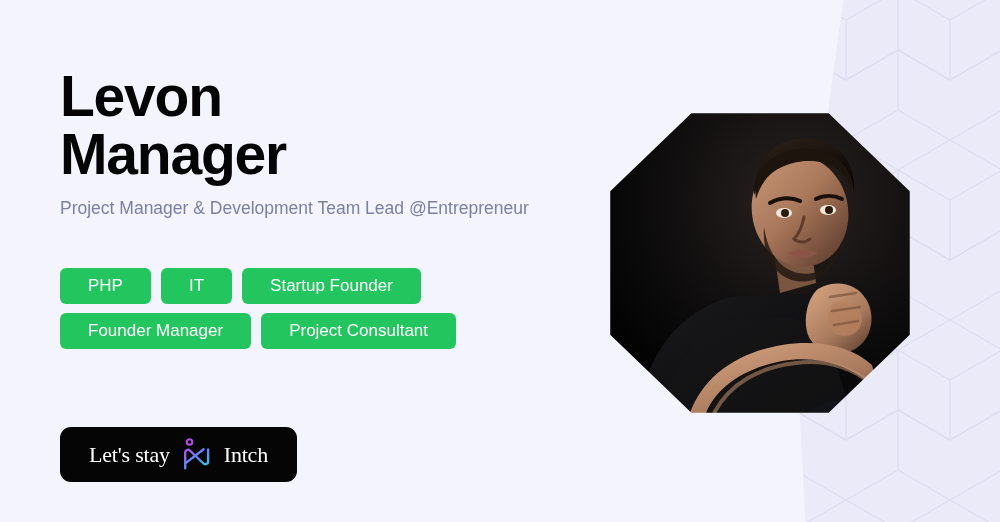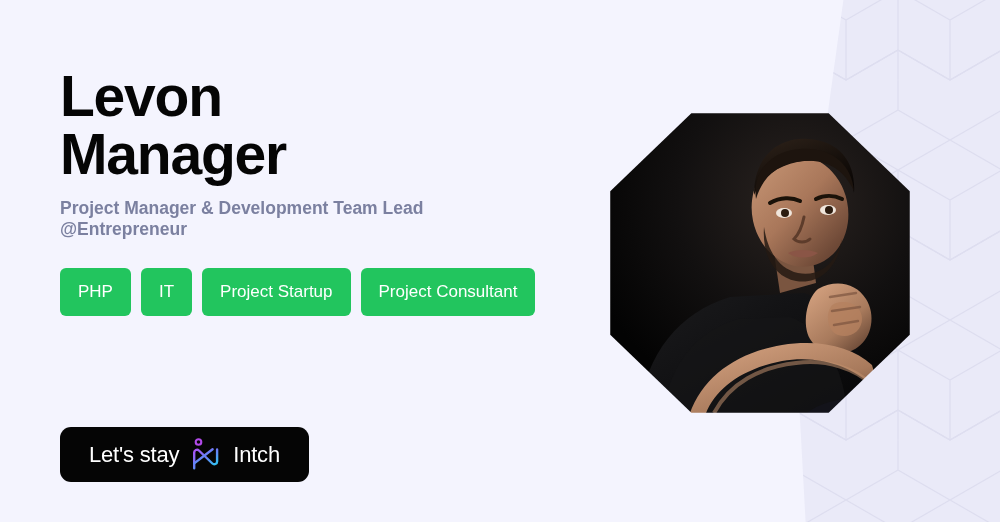--- a/index.html
+++ b/index.html
@@ -66,40 +66,40 @@
   }
 
   .subtitle {
     position: absolute;
     top: 198px;
     left: 0;
     width: 470px;
     font-size: 17.5px;
     line-height: 21px;
     color: #7b80a0;
-    font-weight: 700;
+    font-weight: 400;
   }
 
   
   .tags {
     position: absolute;
     top: 268px;
     left: 0;
     width: 480px;
     display: flex;
     flex-wrap: wrap;
     gap: 9px 10px;
     align-content: flex-start;
   }
   .tag {
     display: inline-flex;
     align-items: center;
     justify-content: center;
-    height: 48px;
-    padding: 0 18px;
+    height: 36px;
+    padding: 0 28px;
     border-radius: 6px;
     background: #22c55e;
     color: #ffffff;
     font-size: 17px;
     line-height: 30px;
     font-weight: 400;
     white-space: nowrap;
   }
 
   
@@ -111,21 +111,21 @@
     box-sizing: border-box;
     padding: 0 29px;
     border: 0;
     border-radius: 11px;
     background: #050505;
     color: #ffffff;
     display: inline-flex;
     align-items: center;
     gap: 0;
     cursor: pointer;
-    font-family: Liberation Sans, sans-serif;
+    font-family: Liberation Serif, serif;
   }
   .cta-text {
     font-size: 22px;
     font-weight: 500;
     letter-spacing: -0.2px;
     color: #ffffff;
     white-space: nowrap;
   }
   .cta-logo {
     display: inline-block;
@@ -259,21 +259,22 @@
     <div class="name-block">
       <div class="name-line">Levon</div>
       <div class="name-line">Manager</div>
     </div>
 
     <div class="subtitle">Project Manager &amp; Development Team Lead @Entrepreneur</div>
 
     <div class="tags">
       <span class="tag">PHP</span>
       <span class="tag">IT</span>
-      <span class="tag">Project Startup</span>
+      <span class="tag">Startup Founder</span>
+      <span class="tag">Founder Manager</span>
       <span class="tag">Project Consultant</span>
     </div>
 
     <button class="cta">
       <span class="cta-text">Let's stay</span>
       <span class="cta-logo">
         <svg viewBox="0 0 30 36" xmlns="http://www.w3.org/2000/svg" aria-hidden="true">
           <defs>
             <linearGradient id="intchGrad" x1="10%" y1="0%" x2="95%" y2="100%">
               <stop offset="0%" stop-color="#a855f7"></stop>

